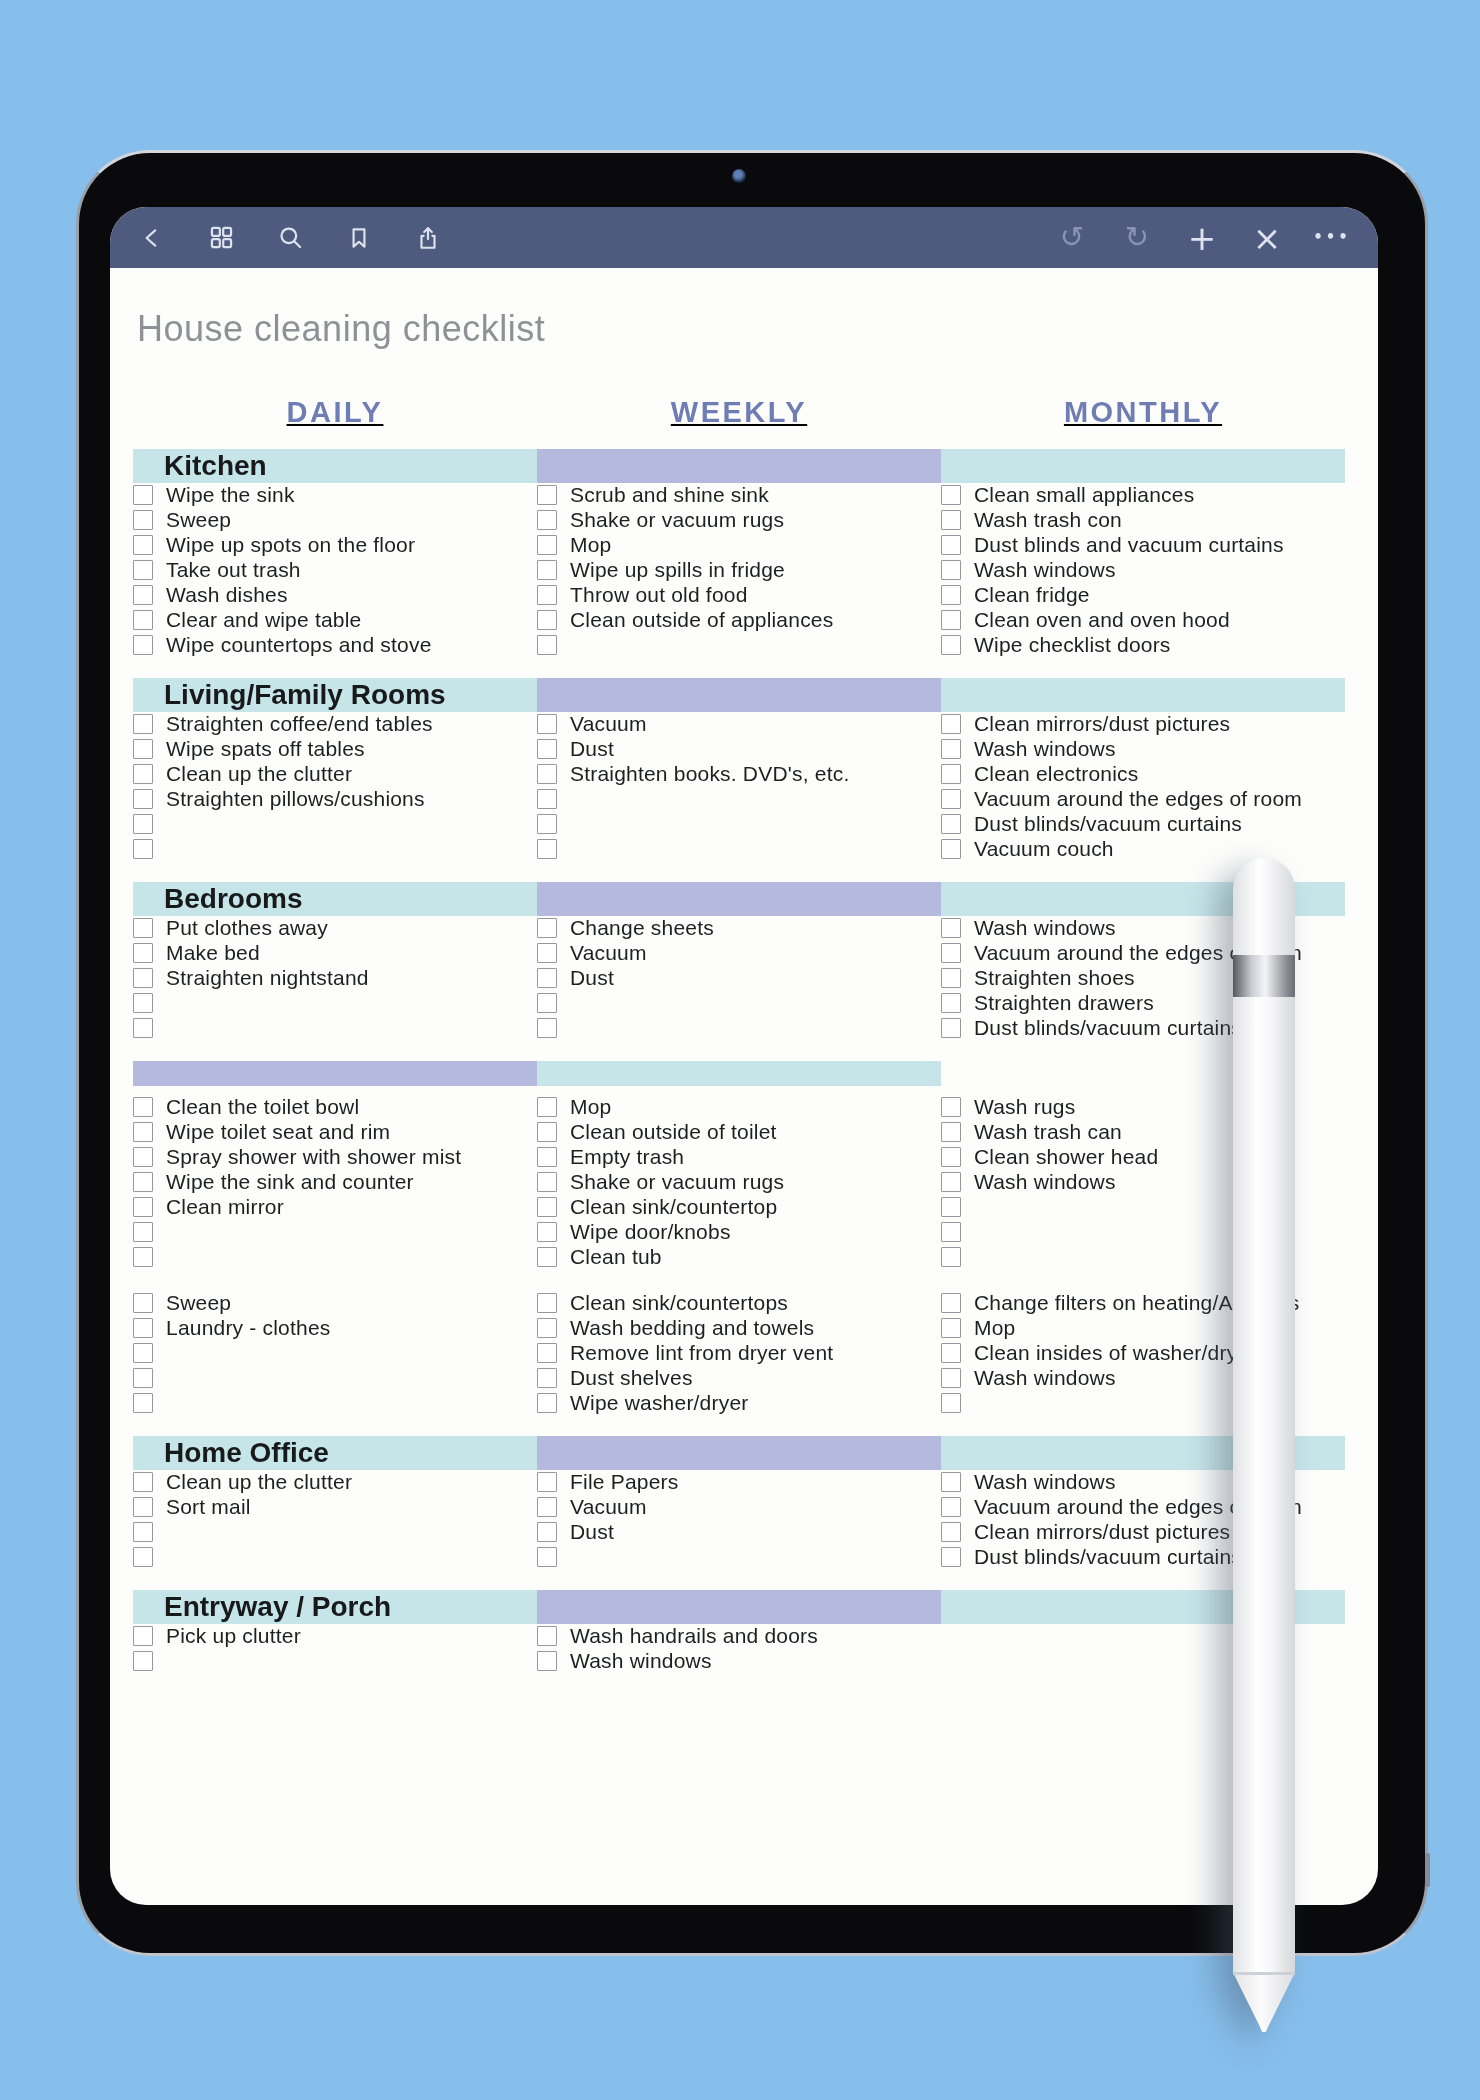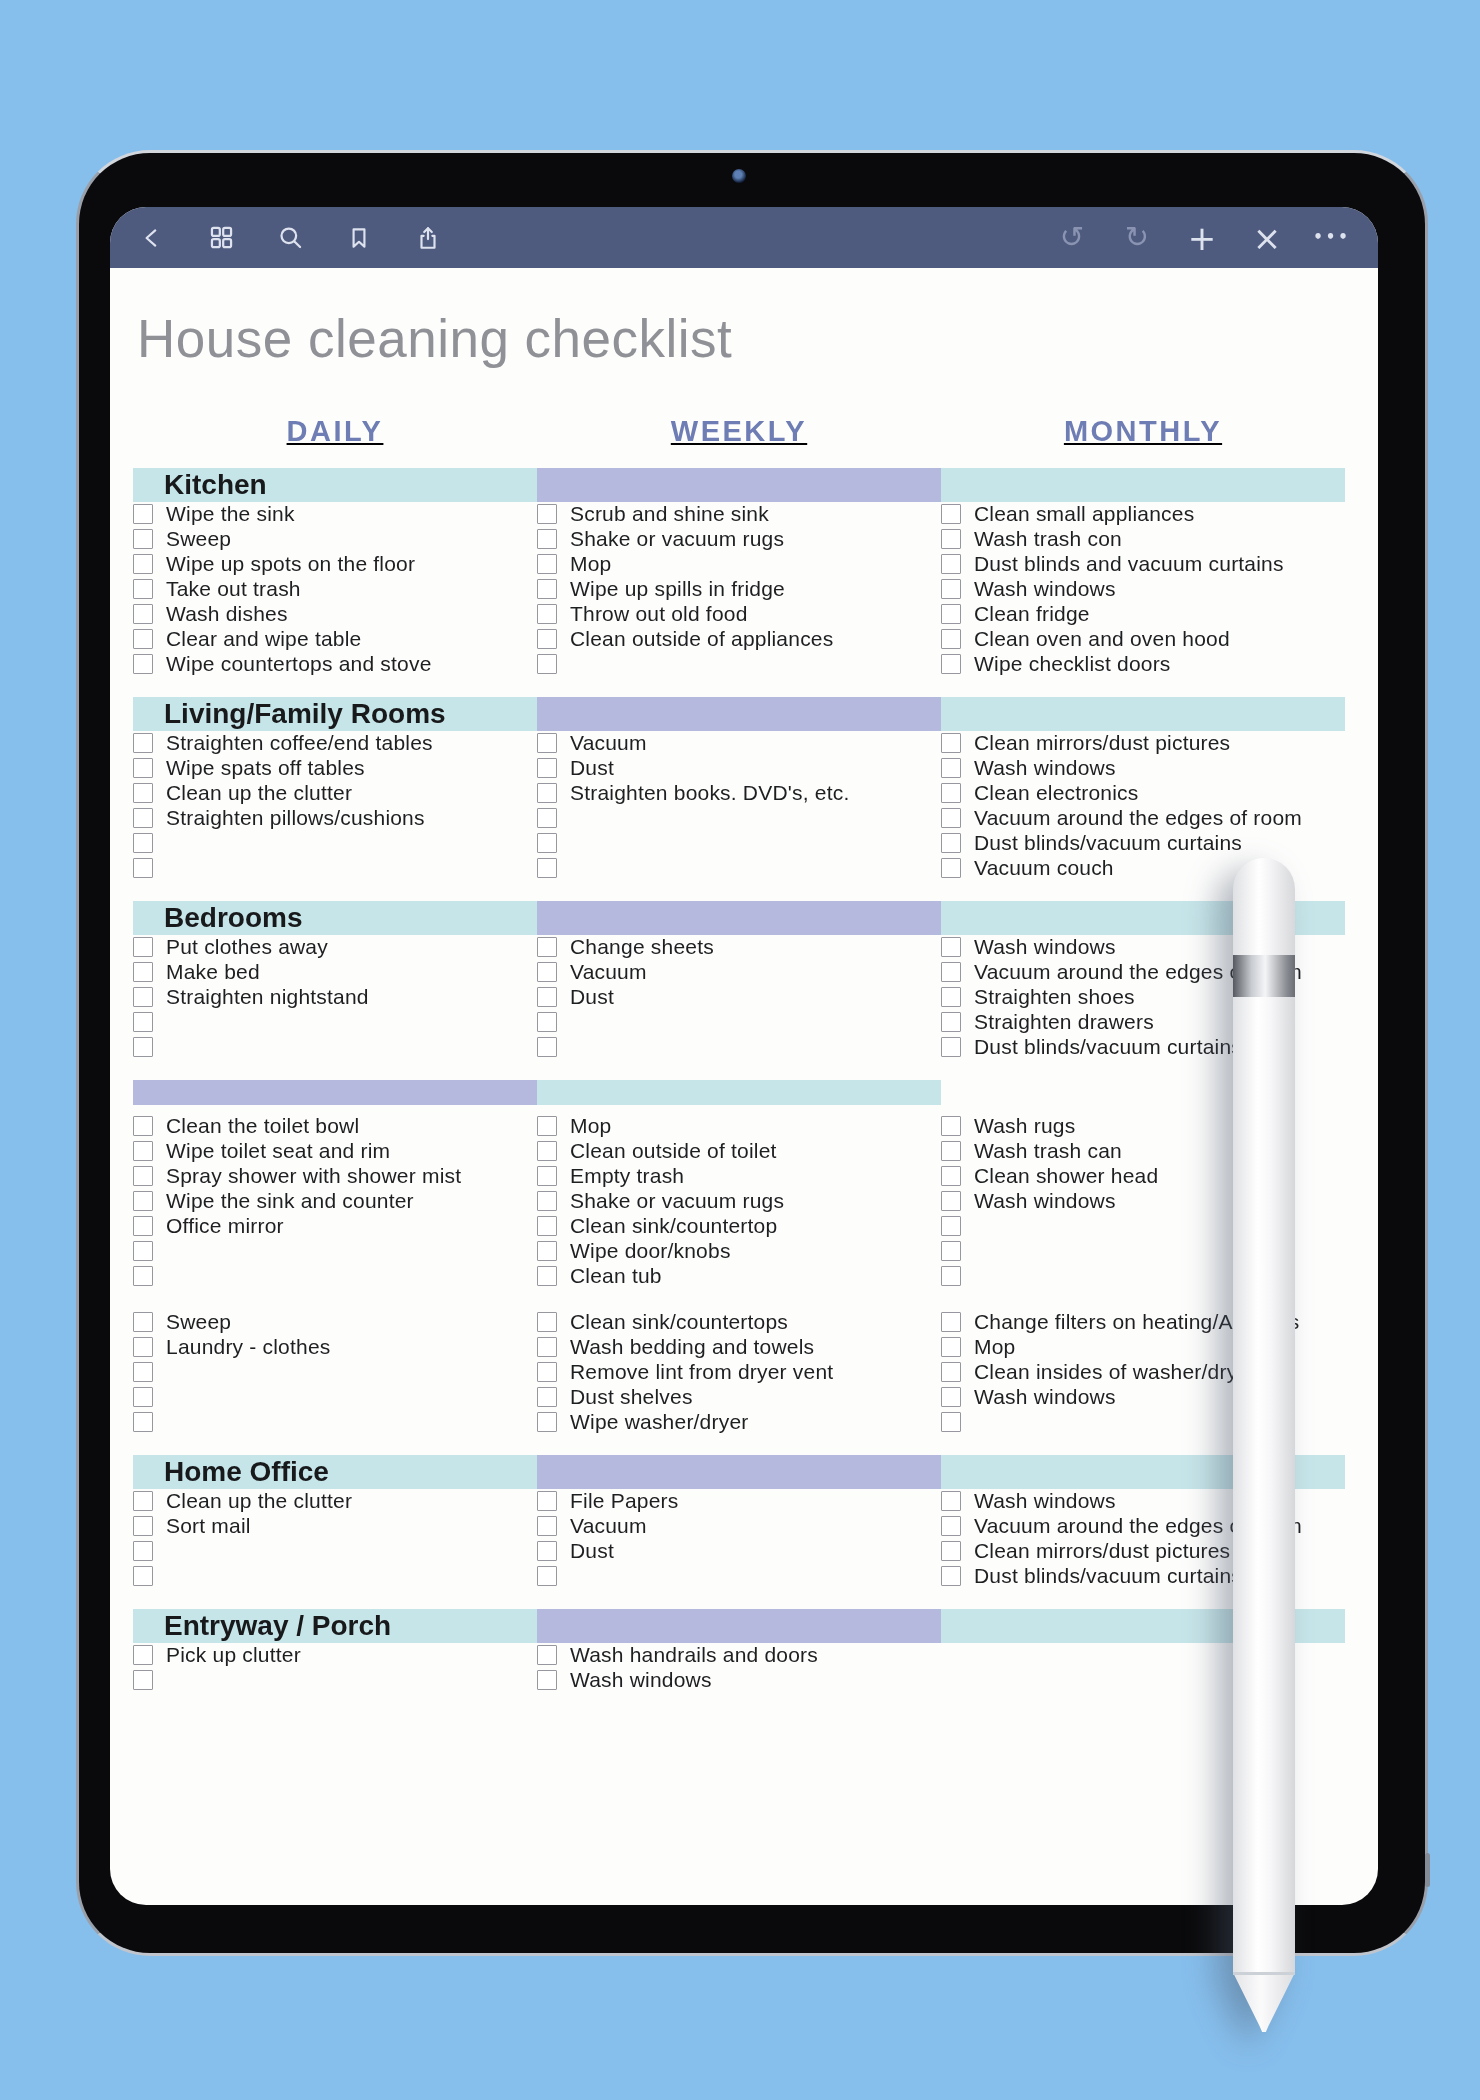--- a/index.html
+++ b/index.html
@@ -25,21 +25,21 @@
   .tb-btn{background:none;border:none;padding:0;margin:0;display:flex;align-items:center;justify-content:center;
           width:32px;height:36px;color:#dde2ee;cursor:pointer;}
   .tb-btn svg{stroke:currentColor;fill:none;stroke-width:2;stroke-linecap:round;stroke-linejoin:round;}
   .tb-btn.faded{color:#8a94b2;}
   .glyph{font-size:29px;line-height:1;font-family:"DejaVu Sans",sans-serif;}
   .glyph.big{font-size:34px;font-weight:400;}
   .glyph.dots{font-size:15px;letter-spacing:3px;font-weight:700;}
 
   
   .pagec{position:relative;padding:0 33px 0 23px;}
-  .title{margin:40px 0 0 4px;font-size:53px;font-weight:400;color:#8f9196;letter-spacing:.5px;}
+  .title{margin:40px 0 0 4px;font-size:36px;font-weight:400;color:#8f9196;letter-spacing:.5px;}
   .cols-header{margin-top:46px;display:grid;grid-template-columns:404px 404px 404px;text-decoration:underline;}
   .cols-header .ch{text-align:center;font-size:29px;font-weight:700;color:#6e7db3;letter-spacing:2.5px;}
 
   .sections{margin-top:20px;}
   .section{margin-bottom:21px;}
   .band{display:grid;grid-template-columns:404px 404px 404px;height:25px;}
   .seg-teal{background:#c6e5e9;}
   .seg-purple{background:#b4b9dd;}
   .sec-title{font-size:28px;font-weight:700;color:#18191b;line-height:34px;padding-left:31px;white-space:nowrap;}
   .rows{display:grid;grid-template-columns:404px 404px 404px;margin-top:8px;}
@@ -421,21 +421,21 @@
                   <div class="item">
                     <span class="cb"></span>
                     <span class="lbl">Spray shower with shower mist</span>
                   </div>
                   <div class="item">
                     <span class="cb"></span>
                     <span class="lbl">Wipe the sink and counter</span>
                   </div>
                   <div class="item">
                     <span class="cb"></span>
-                    <span class="lbl">Office mirror</span>
+                    <span class="lbl">Clean mirror</span>
                   </div>
                   <div class="item">
                     <span class="cb"></span>
                     <span class="lbl"></span>
                   </div>
                   <div class="item">
                     <span class="cb"></span>
                     <span class="lbl"></span>
                   </div>
                 </div>

